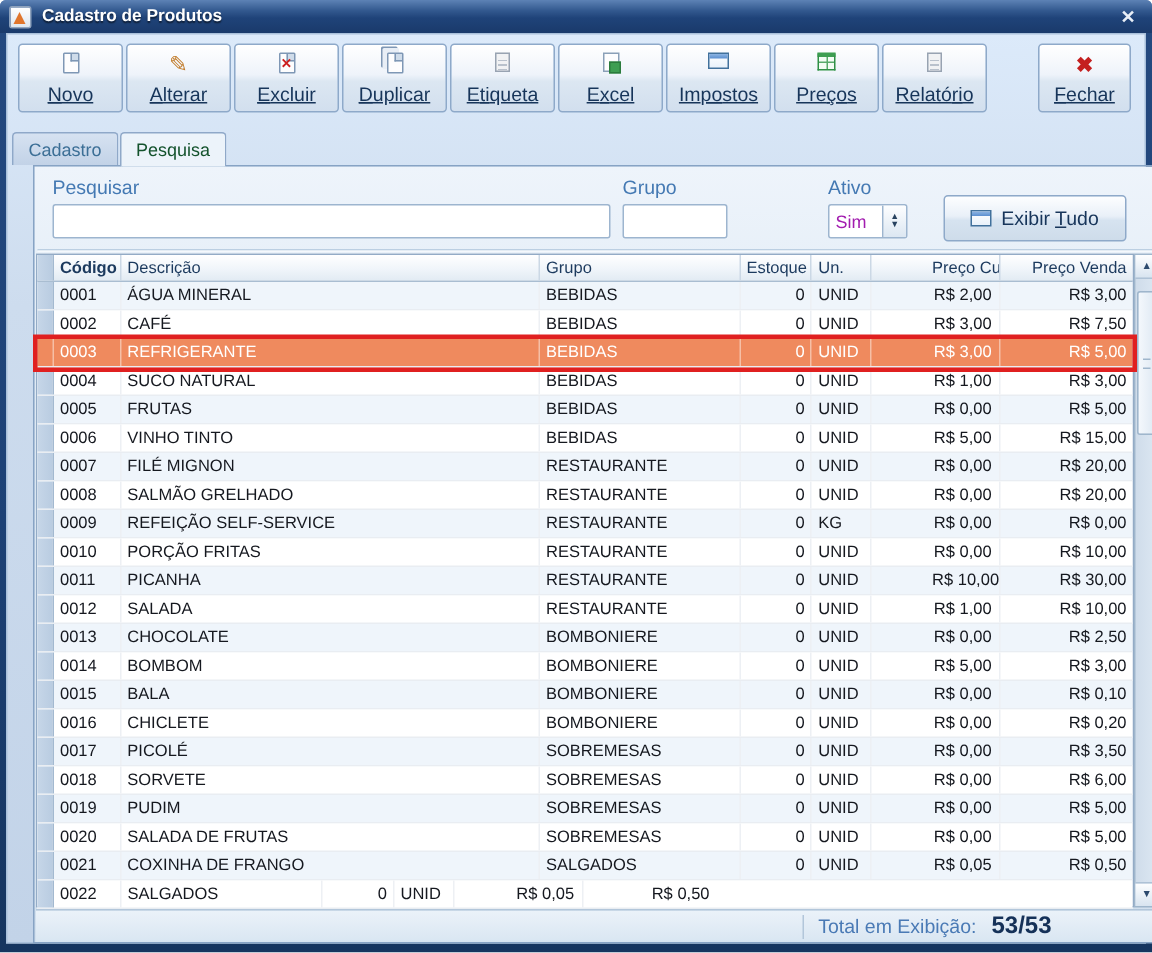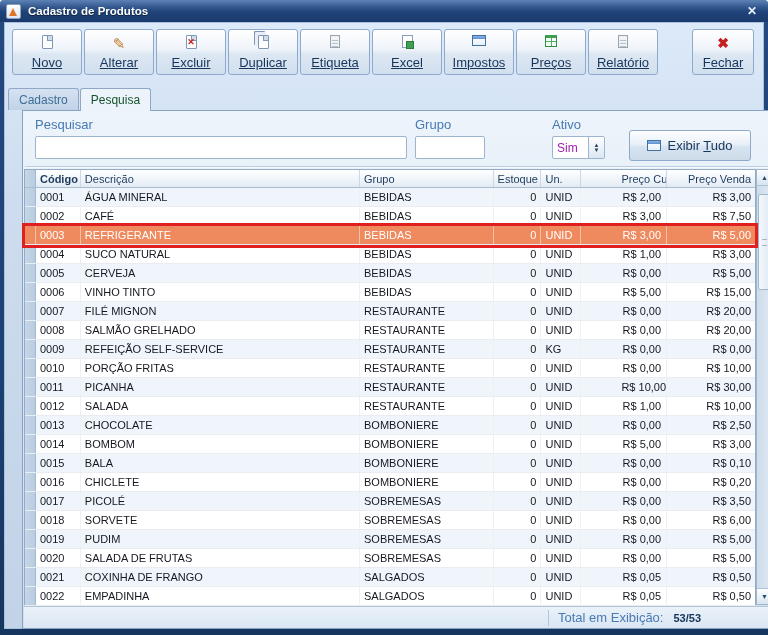--- a/index.html
+++ b/index.html
@@ -94,21 +94,21 @@
   .sb-down{bottom:0;border-top:1px solid #aec2d6;}
   .sb-thumb{position:absolute;left:1px;width:13px;top:24px;height:96px;background:linear-gradient(90deg,#f4f8fc,#dfe9f3);
     border:1px solid #9fb6cc;border-radius:2px;}
   .sb-thumb::after{content:"";position:absolute;left:3px;right:3px;top:50%;height:5px;margin-top:-3px;
     border-top:1px solid #9fb6cc;border-bottom:1px solid #9fb6cc;}
   
   .footer{position:absolute;left:1px;top:495px;width:749px;height:22px;display:flex;align-items:center;justify-content:flex-end;
     background:linear-gradient(#ebf2f9,#d9e6f2);border-top:1px solid #b2c6da;}
   .f-sep{width:1px;height:16px;background:#b2c6da;margin-right:9px;}
   .f-label{color:#4a7ab5;font-size:13px;margin-right:10px;}
-  .f-value{color:#153158;font-size:11px;font-weight:bold;margin-right:72px;}
+  .f-value{color:#153158;font-size:16px;font-weight:bold;margin-right:72px;}
 </style>
 </head>
 <body>
 
 <div class="window">
 
   <div class="titlebar">
     <span class="appicon"></span>
     <span class="title">Cadastro de Produtos</span>
     <span class="closex">✕</span>
@@ -238,21 +238,21 @@
               <div class="gc c-descricao">SUCO NATURAL</div>
               <div class="gc c-grupo">BEBIDAS</div>
               <div class="gc c-estoque">0</div>
               <div class="gc c-un">UNID</div>
               <div class="gc c-custo">R$ 1,00</div>
               <div class="gc c-venda">R$ 3,00</div>
             </div>
             <div class="grow alt">
               <div class="gc c-ind"></div>
               <div class="gc c-codigo">0005</div>
-              <div class="gc c-descricao">CERVEJA</div>
+              <div class="gc c-descricao">FRUTAS</div>
               <div class="gc c-grupo">BEBIDAS</div>
               <div class="gc c-estoque">0</div>
               <div class="gc c-un">UNID</div>
               <div class="gc c-custo">R$ 0,00</div>
               <div class="gc c-venda">R$ 5,00</div>
             </div>
             <div class="grow">
               <div class="gc c-ind"></div>
               <div class="gc c-codigo">0006</div>
               <div class="gc c-descricao">VINHO TINTO</div>
@@ -408,21 +408,20 @@
               <div class="gc c-descricao">COXINHA DE FRANGO</div>
               <div class="gc c-grupo">SALGADOS</div>
               <div class="gc c-estoque">0</div>
               <div class="gc c-un">UNID</div>
               <div class="gc c-custo">R$ 0,05</div>
               <div class="gc c-venda">R$ 0,50</div>
             </div>
             <div class="grow">
               <div class="gc c-ind"></div>
               <div class="gc c-codigo">0022</div>
-              <div class="gc c-descricao">EMPADINHA</div>
               <div class="gc c-grupo">SALGADOS</div>
               <div class="gc c-estoque">0</div>
               <div class="gc c-un">UNID</div>
               <div class="gc c-custo">R$ 0,05</div>
               <div class="gc c-venda">R$ 0,50</div>
             </div>
           </div>
       </div>
 
       <div class="sb">

